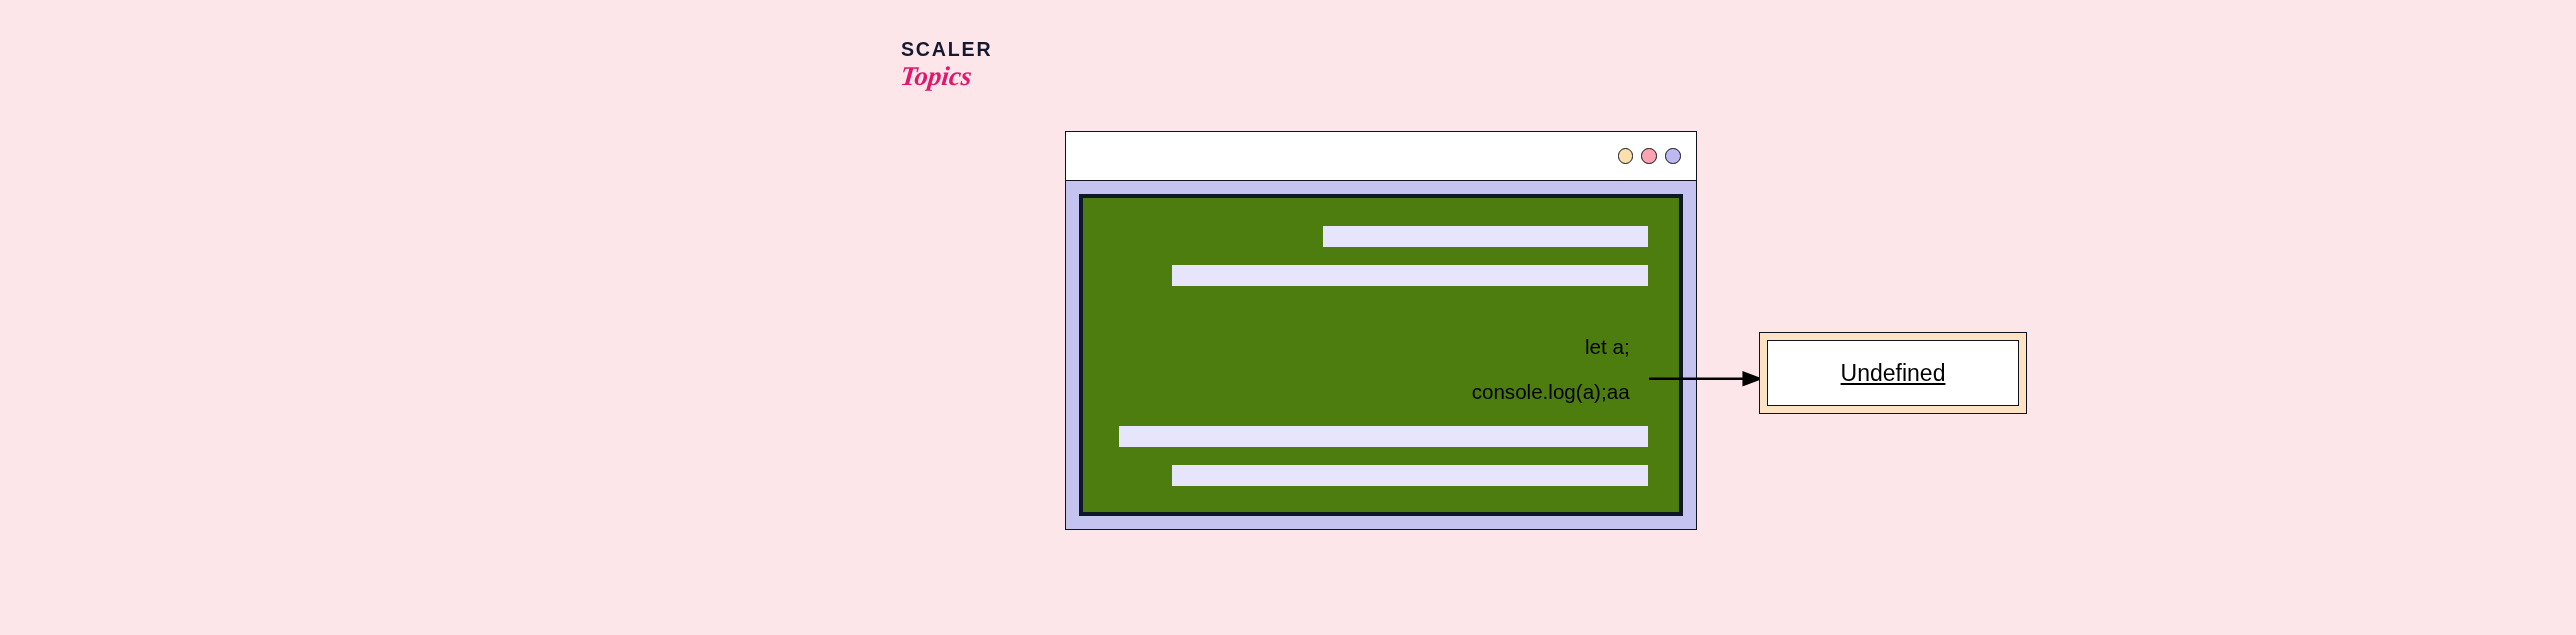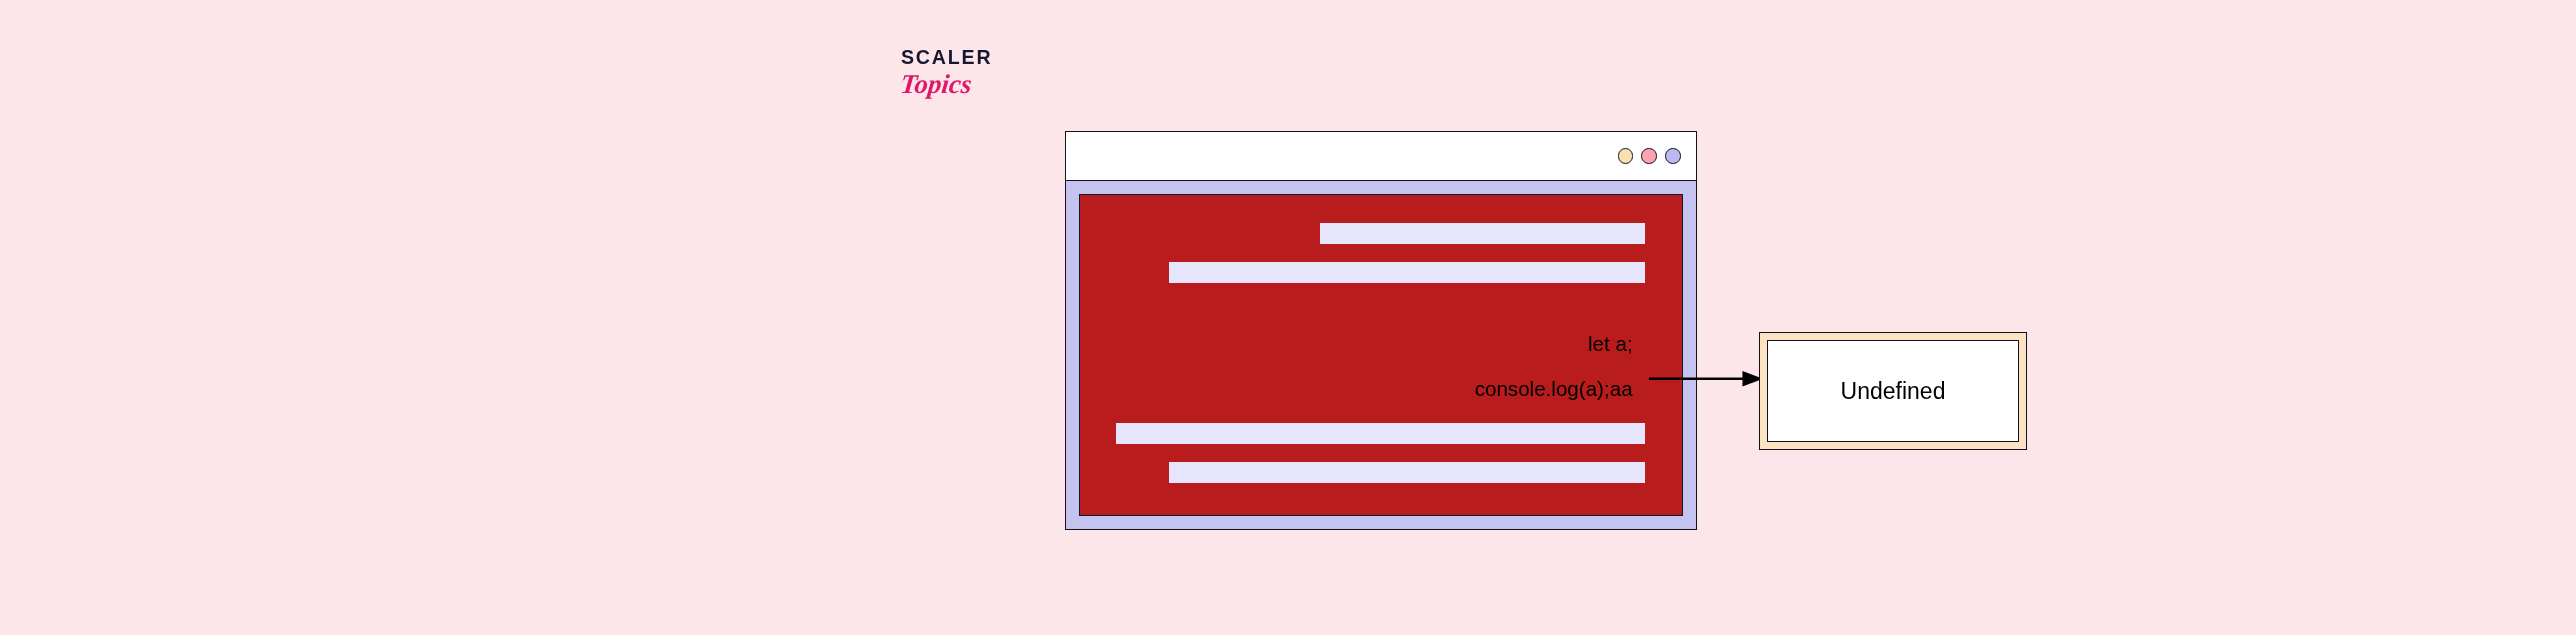--- a/index.html
+++ b/index.html
@@ -20,21 +20,21 @@
     left: 0; top: 0;
     width: 3091px;
     height: 636px;
     background: #FDE6EA;
   }
 
   
   .logo {
     position: absolute;
     left: 901px;
-    top: 48px;
+    top: 40px;
     width: 134px;
     height: 77px;
     user-select: none;
   }
   .logo-scaler {
     font-family: "Liberation Sans", sans-serif;
     font-weight: 700;
     font-size: 19.6px;
     letter-spacing: 1.8px;
     color: #15182E;
@@ -101,22 +101,22 @@
     background: #C5C4F0;
     border: 1px solid #12121C;
     box-sizing: border-box;
   }
   .content-area {
     position: absolute;
     left: 13.4px;
     top: 13.4px;
     right: 13.4px;
     bottom: 13.4px;
-    background: #b91c1c;
-    border: 1px solid #0f172a;
+    background: #4d7c0f;
+    border: 4px solid #0f172a;
     box-sizing: border-box;
     overflow: hidden;
   }
 
   
   .bar {
     position: absolute;
     background: #E6E5FB;
     height: 20.6px;
   }
@@ -148,25 +148,26 @@
     width: 114px;
     height: 19.6px;
   }
 
   
   .result-box {
     position: absolute;
     left: 1759px;
     top: 332px;
     width: 268px;
-    height: 118px;
+    height: 82px;
     background: #FCE3C3;
     border: 1.5px solid #12121C;
     box-sizing: border-box;
     padding: 6.7px;
+    text-decoration: underline;
   }
   .result-inner {
     width: 100%;
     height: 100%;
     background: #FFFFFF;
     border: 1.5px solid #12121C;
     box-sizing: border-box;
     display: flex;
     align-items: center;
     justify-content: center;

